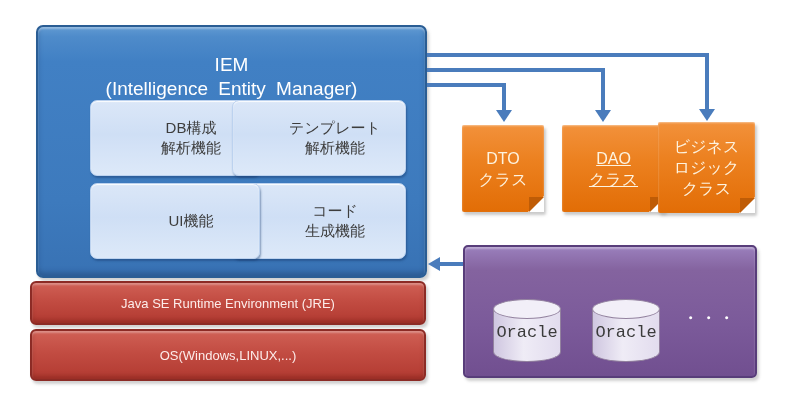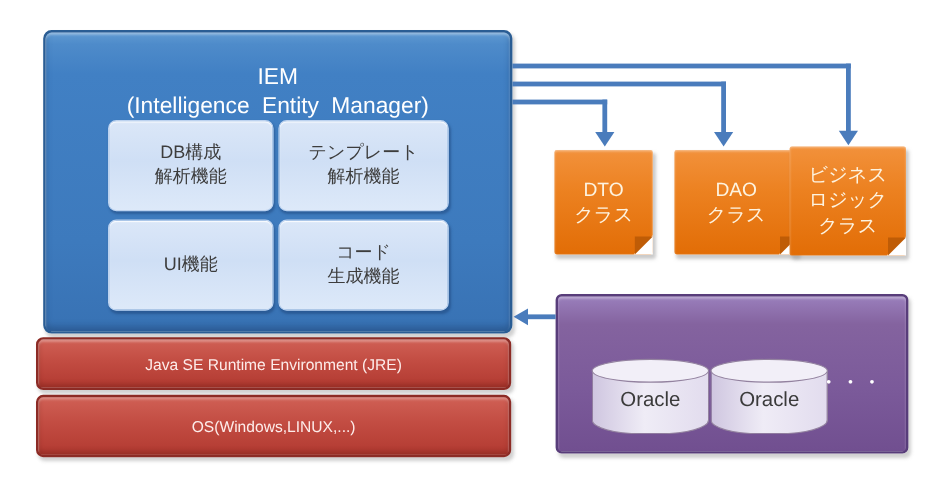--- a/index.html
+++ b/index.html
@@ -21,21 +21,21 @@
     position:absolute;left:0;top:26px;width:100%;text-align:center;
     color:#ffffff;font-size:19px;line-height:24px;
   }
   .iem-title .t2{word-spacing:5px;}
   .module{
     position:absolute;width:136px;height:74px;
     background:linear-gradient(180deg,#dbe7f8 0%,#cfdff5 45%,#dde9f9 100%);
     border:1px solid #bcd2ef;border-radius:7px;
     box-shadow:1px 2px 2px rgba(25,60,110,.45), inset 0 1px 1px rgba(255,255,255,.9);
     display:flex;flex-direction:column;align-items:center;justify-content:center;
-    color:#3d3d3d;font-size:15px;line-height:20px;text-align:center;
+    color:#3d3d3d;font-size:15px;line-height:20px;text-align:center;padding-left:32px;
   }
   .module.m1{left:52px;top:73px;}
   .module.m2{left:194px;top:73px;width:140px;}
   .module.m3{left:52px;top:156px;}
   .module.m4{left:194px;top:156px;width:140px;}
 
   
   .layer-bar{
     left:30px;width:396px;
     background:linear-gradient(180deg,#d06055 0%,#c24c42 45%,#b23a31 100%);
@@ -57,35 +57,35 @@
   }
   .note::before{ 
     content:"";position:absolute;right:0;bottom:0;width:0;height:0;
     border-bottom:16px solid #ffffff;border-left:16px solid transparent;
   }
   .note::after{ 
     content:"";position:absolute;right:0;bottom:0;width:0;height:0;
     border-top:15px solid #bf5c06;border-right:15px solid transparent;
   }
   .note.dto{left:462px;top:125px;width:82px;height:87px;}
-  .note.dao{left:562px;top:125px;width:103px;height:87px;}
+  .note.dao{left:562px;top:125px;width:103px;height:87px;text-decoration:underline;}
   .note.biz{left:658px;top:122px;width:97px;height:91px;}
 
   
   .db-box{
     left:463px;top:245px;width:294px;height:133px;
     background:linear-gradient(180deg,#9a7fbc 0%,#84639f 18%,#7b5a9a 60%,#714f90 100%);
     border:2px solid #583d7a;border-radius:5px;
     box-shadow:2px 3px 3px rgba(150,150,150,.45), inset 0 2px 2px rgba(255,255,255,.35);
   }
   .db-title{
     position:absolute;left:0;top:6px;width:100%;text-align:center;
     color:#ffffff;font-size:17px;
   }
-  .cylinder{position:absolute;width:98px;height:63px;}
+  .cylinder{position:absolute;width:68px;height:63px;font-family:Liberation Mono, monospace;}
   .cyl-body{
     position:absolute;left:0;right:0;top:9px;bottom:0;
     background:linear-gradient(90deg,#cfc6e0 0%,#efecf6 45%,#e2dcee 100%);
     border:1px solid #93829f;border-top:none;
     border-radius:0 0 41px 41px / 0 0 12px 12px;
   }
   .cyl-top{
     position:absolute;left:0;right:0;top:0;height:18px;
     background:#f2eff8;border:1px solid #93829f;border-radius:50%;
   }

